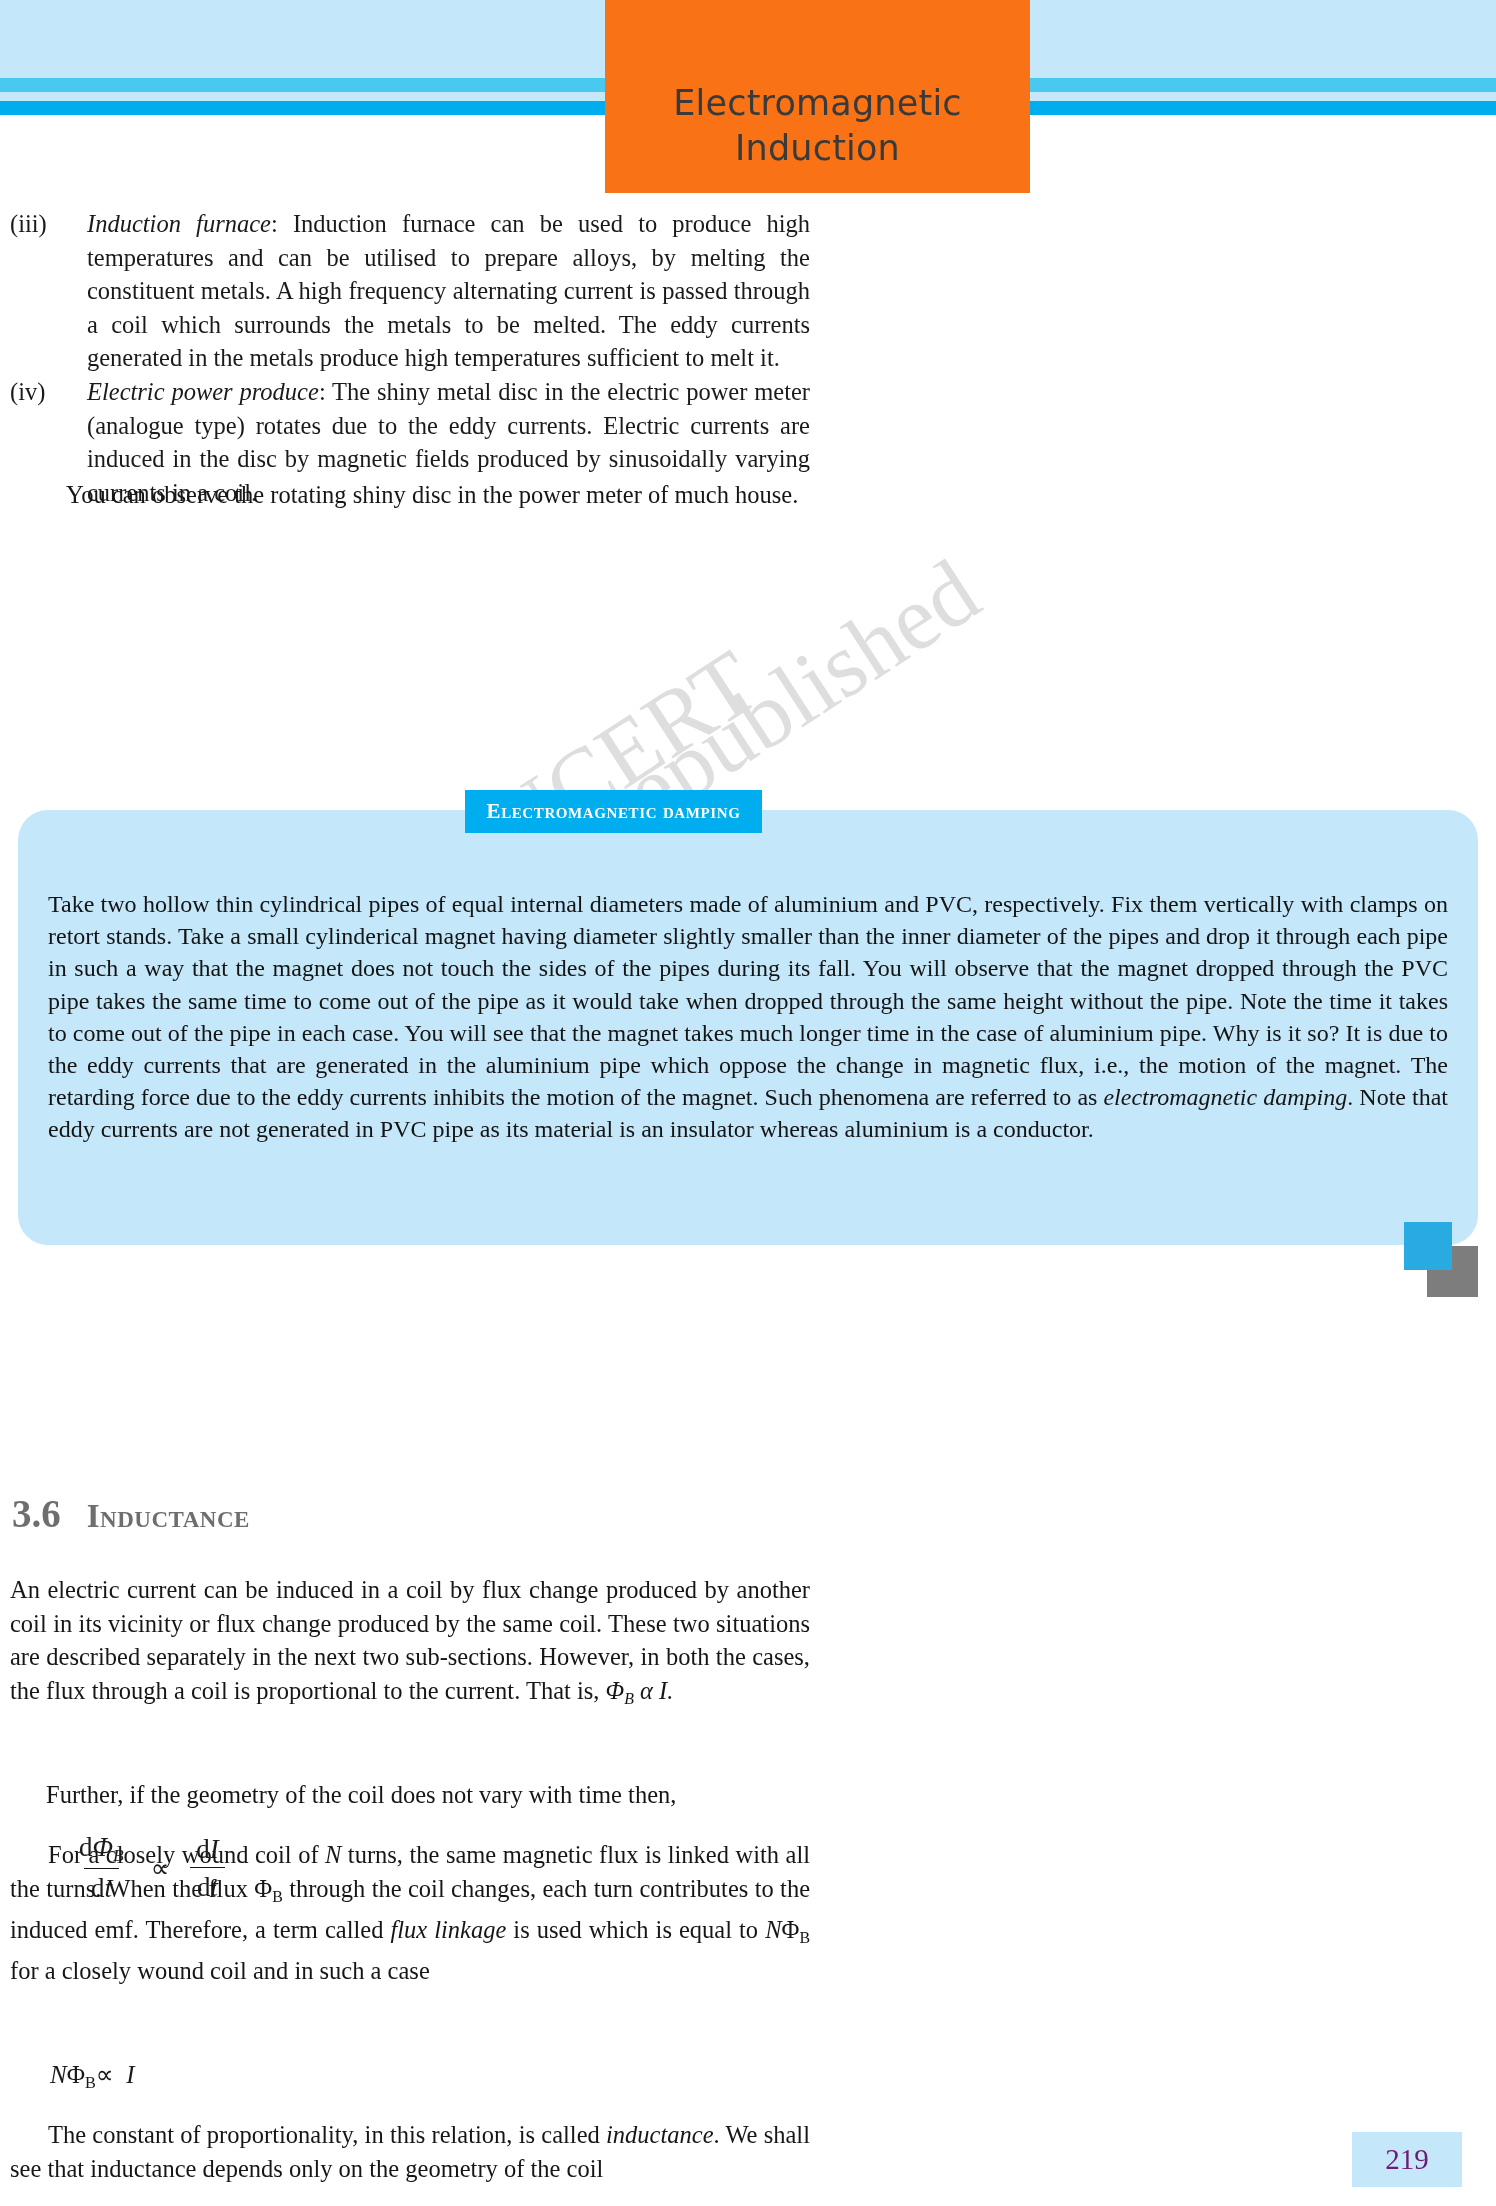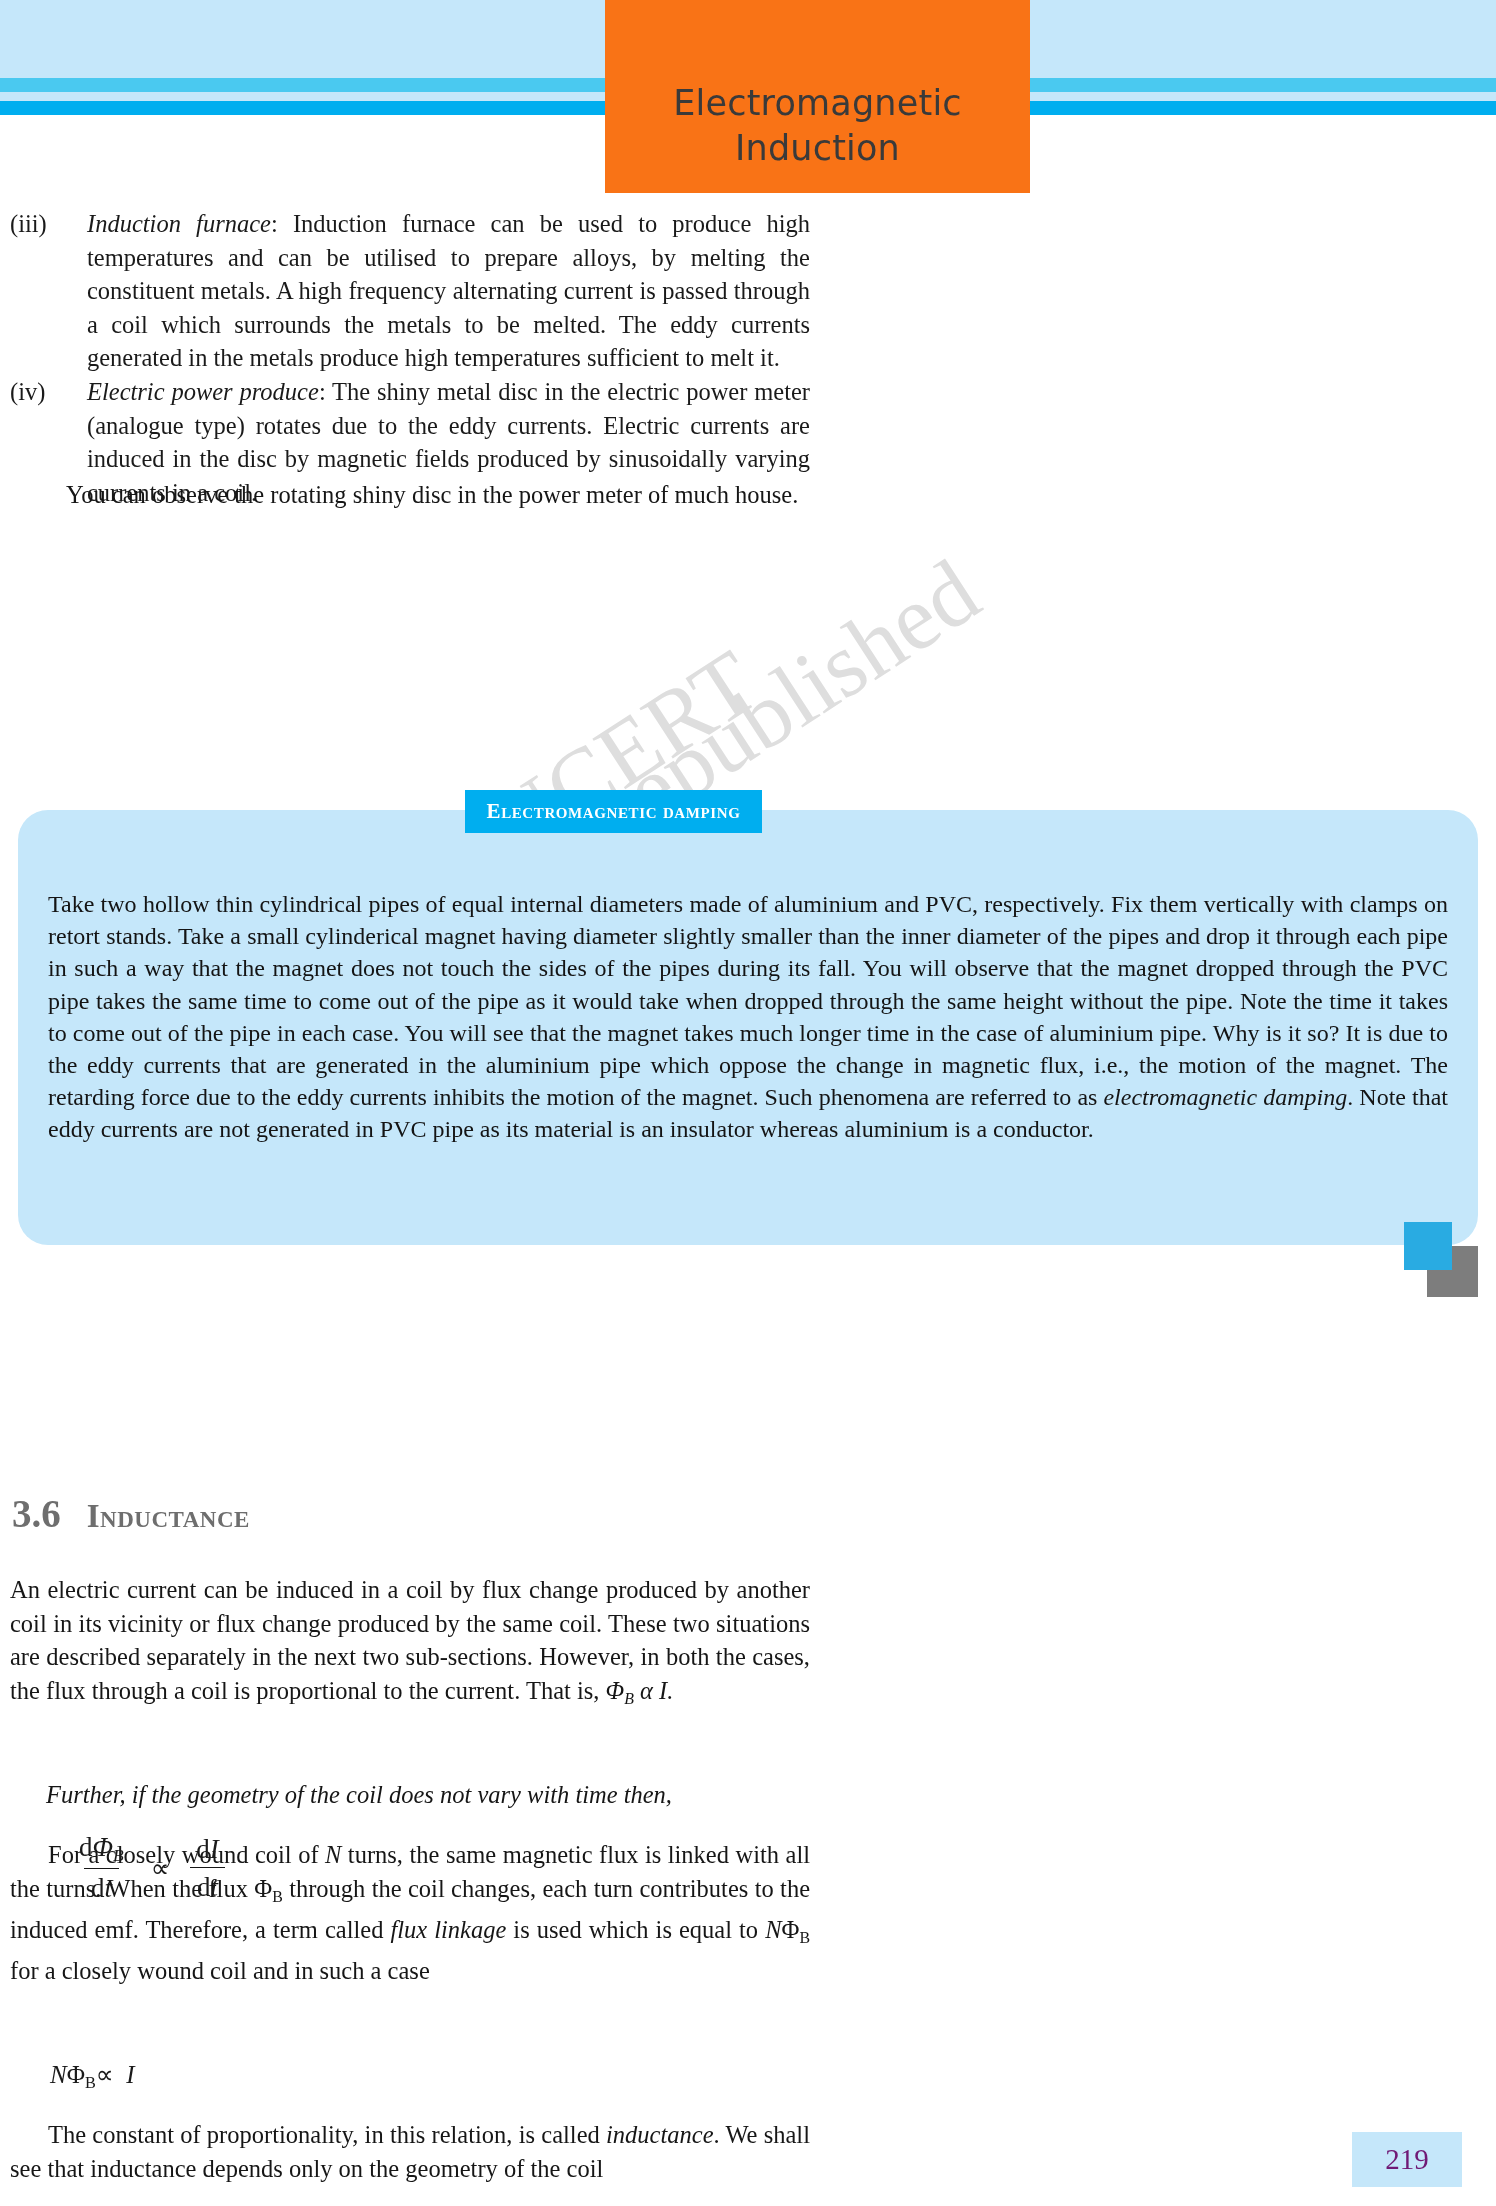--- a/index.html
+++ b/index.html
@@ -182,21 +182,21 @@
 
   <div class="h-sec">
     <span class="h-num">3.6</span>
     <span class="h-name">Inductance</span>
   </div>
 
   <div class="blk" style="left:10px; top:1573px; width:800px;">
     <p><span>An electric current can be induced in a coil by flux change produced by another coil in its vicinity or flux change produced by the same coil. These two situations are described separately in the next two sub-sections. However, in both the cases, the flux through a coil is proportional to the current. That is,  </span><i>Φ<sub>B</sub> α <i>I</i>.</i></p>
   </div>
 
-  <div class="blk" style="left:46px; top:1778px; width:770px;font-style:italic;">
+  <div class="blk" style="left:46px; top:1778px; width:770px;">
     <p>Further, if the geometry of the coil does not vary with time then,</p>
   </div>
 
   <div class="frac-row" style="left:68px; top:1832px;">
     <span class="frac">
       <span class="num">d<i>Φ<sub>B</sub></i></span>
       <span class="den">d<i>t</i></span>
     </span>
     <span class="op">∝</span>
     <span class="frac">

